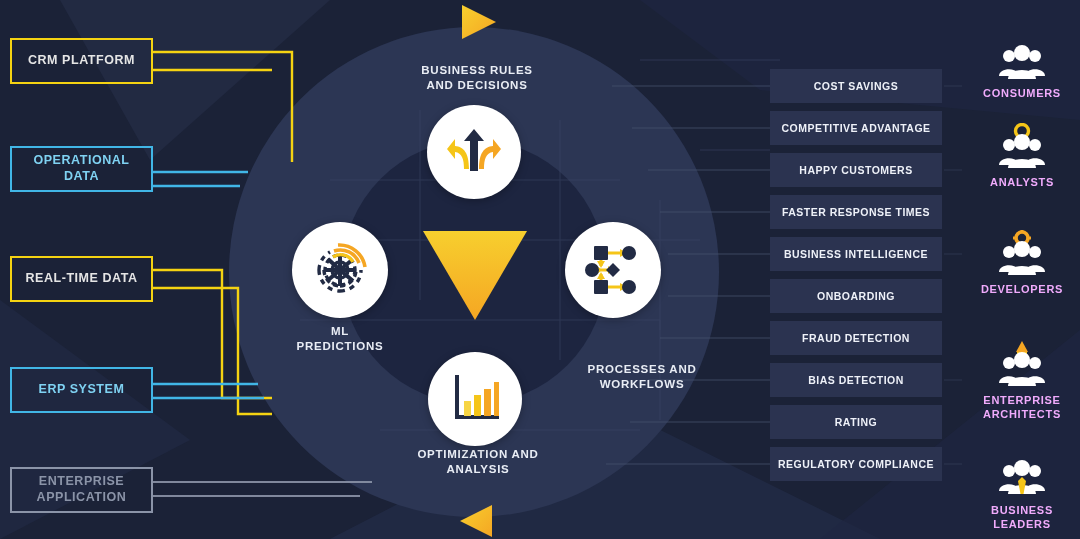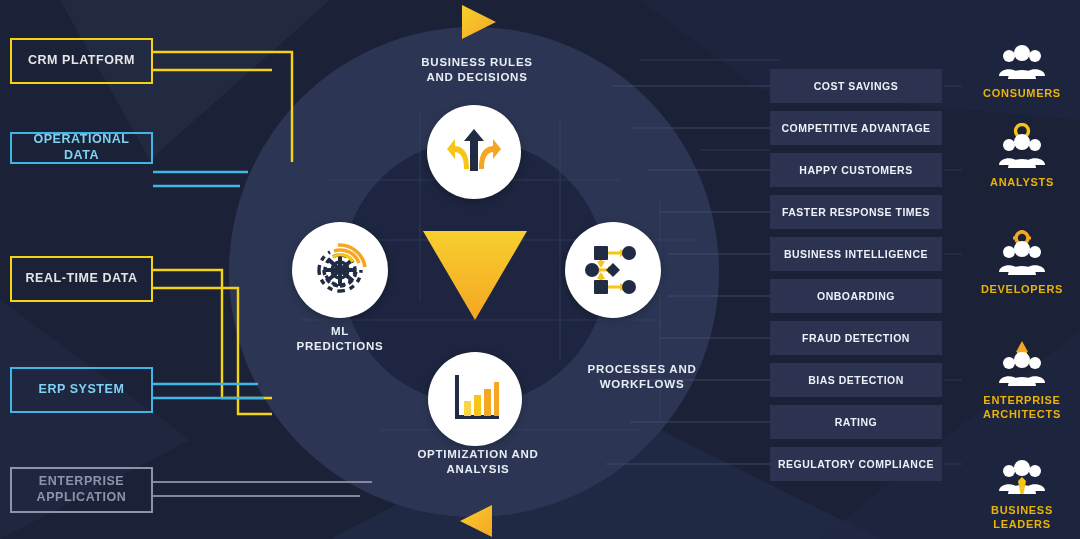--- a/index.html
+++ b/index.html
@@ -34,38 +34,38 @@
     font-weight: 700;
     letter-spacing: 0.55px;
     line-height: 1.25;
     padding: 2px 6px;
     background: transparent;
   }
   .src-box.blue { border-color: #41b6e6; color: #7fd2f2; }
   .src-box.grey { border-color: #8b94a8; color: #8b94a8; }
 
   #src-crm   { left: 10px;  top: 38px;  width: 143px; height: 46px; }
-  #src-op    { left: 10px;  top: 132px; width: 143px; height: 32px; align-items: center; }
+  #src-op    { left: 10px;  top: 146px; width: 143px; height: 46px; align-items: center; }
   #src-rt    { left: 10px;  top: 256px; width: 143px; height: 46px; }
   #src-erp   { left: 10px;  top: 367px; width: 143px; height: 46px; justify-content: center; }
   #src-ent   { left: 10px;  top: 467px; width: 143px; height: 46px; }
 
   
   .node-label {
     position: absolute;
     text-align: center;
     color: #e9edf5;
     font-size: 11.5px;
     font-weight: 700;
     letter-spacing: 0.75px;
     line-height: 1.28;
     white-space: pre-line;
     pointer-events: none;
   }
-  #lbl-rules { left: 381px; top: 55px;  width: 192px; }
+  #lbl-rules { left: 381px; top: 63px;  width: 192px; }
   #lbl-ml    { left: 272px; top: 324px; width: 136px; }
   #lbl-proc  { left: 564px; top: 324px; width: 156px; margin-top: 38px; }
   #lbl-opt   { left: 398px; top: 447px; width: 160px; }
 
   
   .disc {
     position: absolute;
     border-radius: 50%;
     background: #ffffff;
     display: flex;
@@ -100,21 +100,21 @@
     text-align: center;
     padding: 0 4px;
   }
 
   
   .persona {
     position: absolute;
     width: 116px;
     left: 964px;
     text-align: center;
-    color: #eab308;
+    color: #f0abfc;
   }
   .persona .p-label {
     margin-top: 5px;
     font-size: 11px;
     font-weight: 700;
     letter-spacing: 0.7px;
     line-height: 1.25;
     white-space: pre-line;
   }
   #pers-0 { top: 38px;  }

